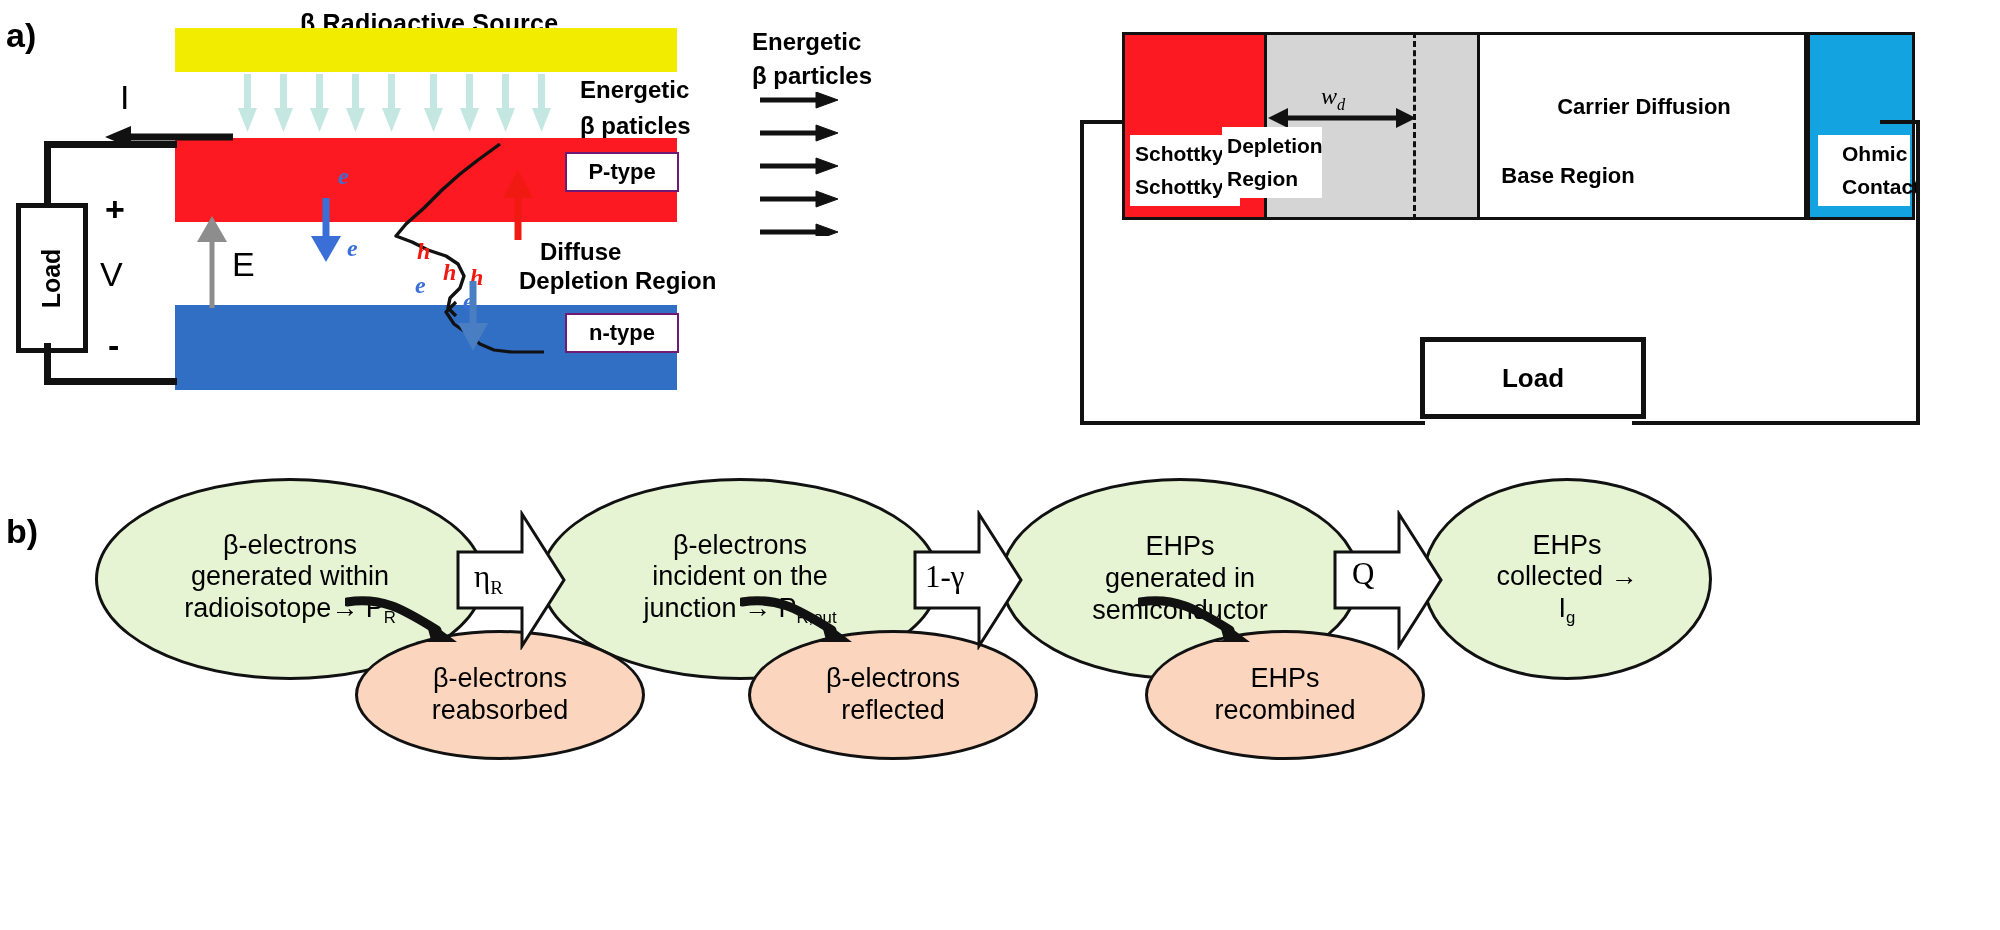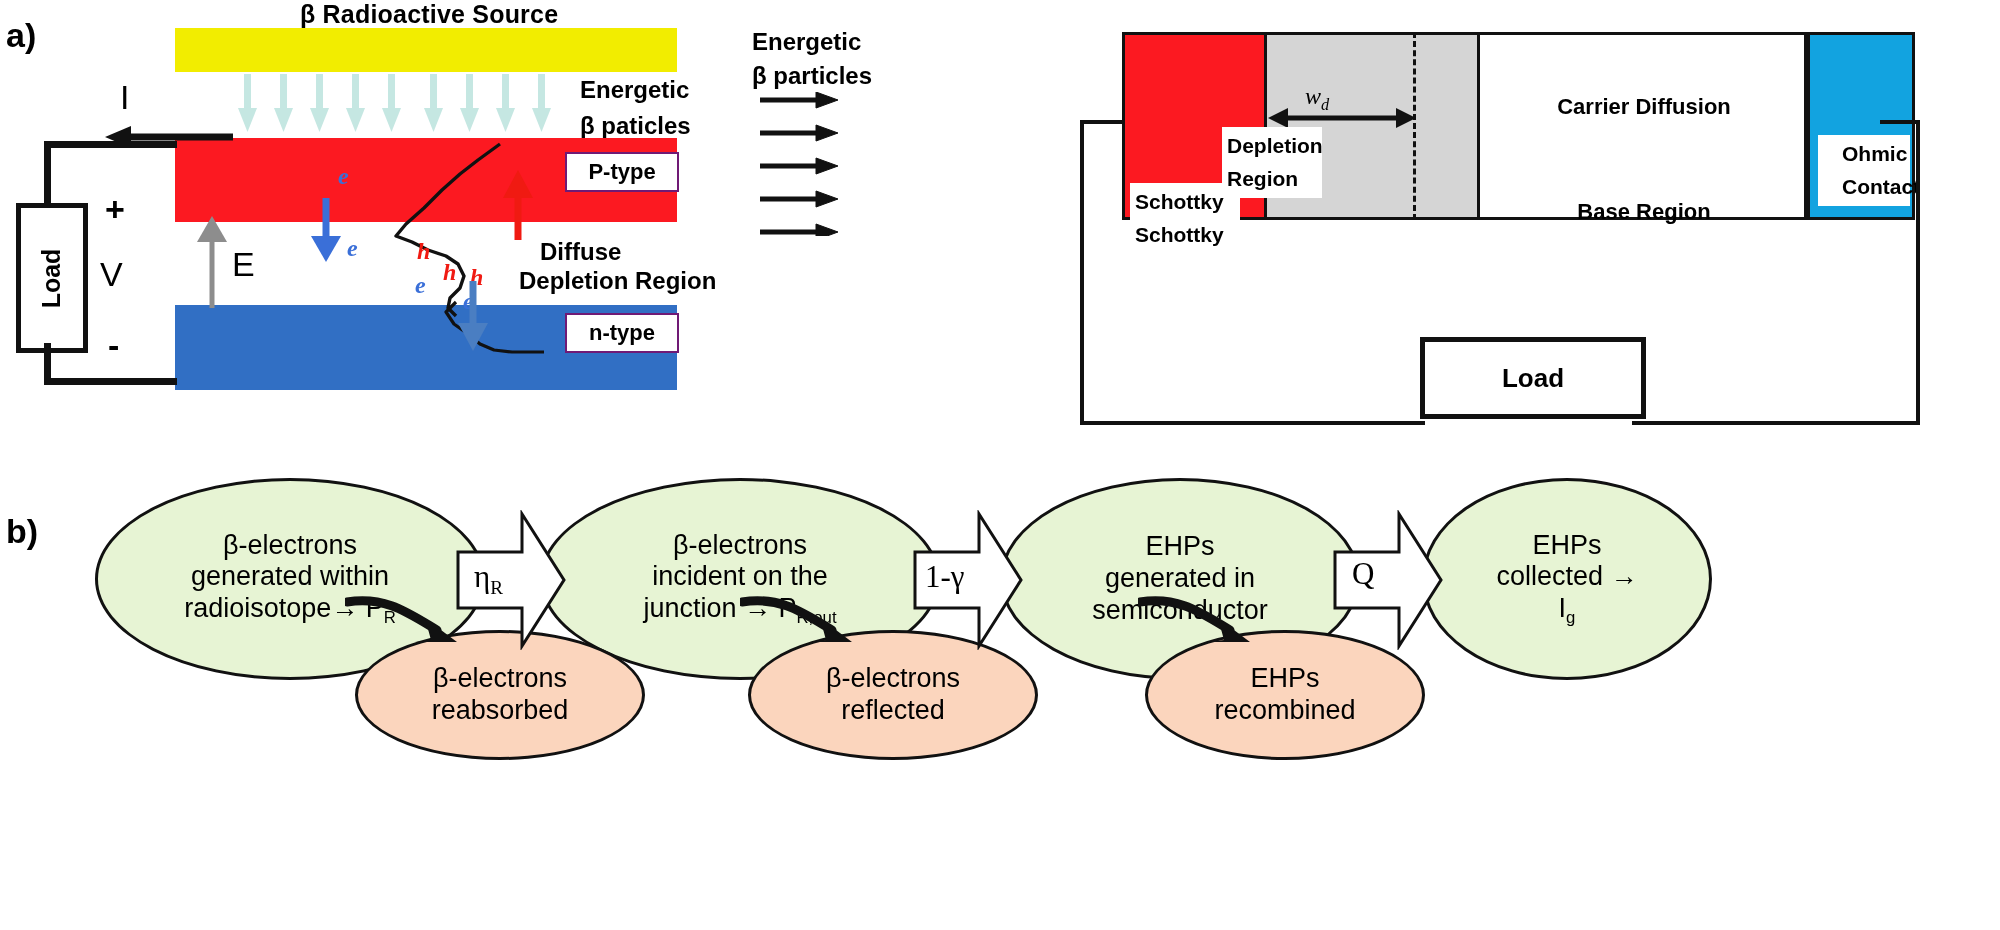--- a/index.html
+++ b/index.html
@@ -26,42 +26,42 @@
 
   
   .blk{position:absolute;box-sizing:border-box;}
   .dev-red{background:#fc1921;}
   .dev-grey{background:#d5d5d5;}
   .dev-white{background:#ffffff;}
   .dev-cyan{background:#12a3e0;}
   .devlabel{background:#fff;font-weight:bold;font-size:21px;line-height:1.55;
             text-align:left;padding:3px 5px;box-sizing:border-box;}
   .plainlabel{font-weight:bold;font-size:22px;text-align:center;}
-  .wd-lab{font-style:italic;font-size:24px;font-family:"Liberation Serif",serif;}
+  .wd-lab{font-style:italic;font-size:24px;font-family:"Liberation Serif",serif;margin-left:16px;}
   .thinwire{background:#111;}
   .loadbox2{border:5px solid #111;background:#fff;display:flex;align-items:center;
             justify-content:center;font-weight:bold;font-size:26px;}
 
   
   .ell{position:absolute;border:3px solid #111;border-radius:50%;
        display:flex;align-items:center;justify-content:center;text-align:center;
        font-size:27px;line-height:1.18;box-sizing:border-box;}
   .ell-green{background:#e7f4d4;}
   .ell-pink{background:#fbd5bd;}
   .ell sub{font-size:.62em;}
   .chev{position:absolute;}
   .chevtxt{position:absolute;font-size:31px;font-family:"Liberation Serif",serif;}
   .chevtxt sub{font-size:.62em;}
 </style>
 </head>
 <body>
 
 <div class="abs panel-letter" style="left:6px;top:16px;">a)</div>
 
-<div class="abs src-title" style="left:300px;top:0px;">β Radioactive Source</div>
+<div class="abs src-title" style="left:300px;top:9px;">β Radioactive Source</div>
 
 <div class="abs yellowbar" style="left:175px;top:28px;width:502px;height:44px;"></div>
 
 <svg class="abs" style="left:238px;top:74px;" width="320" height="62">
   <g fill="#c5e7e2">
     <g>
         <rect x="6" y="0" width="7" height="40"></rect>
         <polygon points="0,34 19,34 9.5,58"></polygon>
       </g>
     <g transform="translate(36,0)">
@@ -199,30 +199,30 @@
 <div class="blk dev-white" style="left:1477px;top:32px;width:330px;height:188px;border:3px solid #111;"></div>
 <div class="blk dev-cyan" style="left:1807px;top:32px;width:108px;height:188px;border:3px solid #111;"></div>
 
 <div class="abs wd-lab" style="left:1305px;top:83px;"><span>w</span><sub style="font-size:.68em;">d</sub></div>
 <svg class="abs" style="left:1268px;top:106px;" width="148" height="24">
   <line x1="14" y1="12" x2="134" y2="12" stroke="#111" stroke-width="5"></line>
   <polygon points="0,12 20,2 20,22" fill="#111"></polygon>
   <polygon points="148,12 128,2 128,22" fill="#111"></polygon>
 </svg>
 
-<div class="abs devlabel" style="left:1130px;top:135px;width:110px;margin-top:48px;">
+<div class="abs devlabel" style="left:1130px;top:135px;width:110px;">
   <div>Schottky</div>
   <div>Schottky</div>
 </div>
 <div class="abs devlabel" style="left:1222px;top:127px;width:100px;">
   <div>Depletion</div>
   <div>Region</div>
 </div>
 <div class="abs plainlabel" style="left:1499px;top:94px;width:290px;">Carrier Diffusion</div>
-<div class="abs plainlabel" style="left:1499px;top:163px;width:290px;margin-top:36px;">Base Region</div>
+<div class="abs plainlabel" style="left:1423px;top:163px;width:290px;">Base Region</div>
 <div class="abs devlabel" style="left:1818px;top:135px;width:92px;padding-left:24px;">
   <div>Ohmic</div>
   <div>Contact</div>
 </div>
 
 <div class="abs thinwire" style="left:1080px;top:120px;width:45px;height:4px;"></div>
 <div class="abs thinwire" style="left:1080px;top:120px;width:4px;height:305px;"></div>
 <div class="abs thinwire" style="left:1080px;top:421px;width:345px;height:4px;"></div>
 <div class="abs loadbox2" style="left:1420px;top:337px;width:216px;height:72px;top:337px;">
   <span>Load</span>

